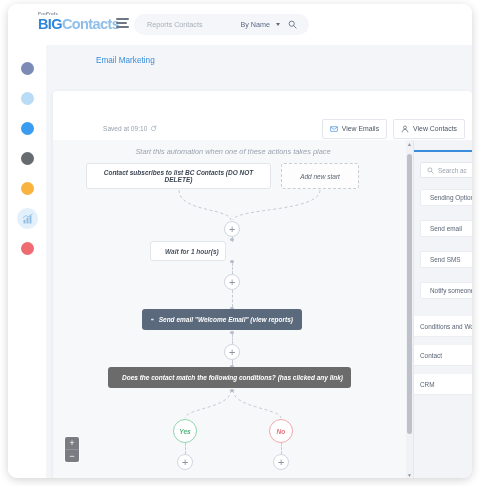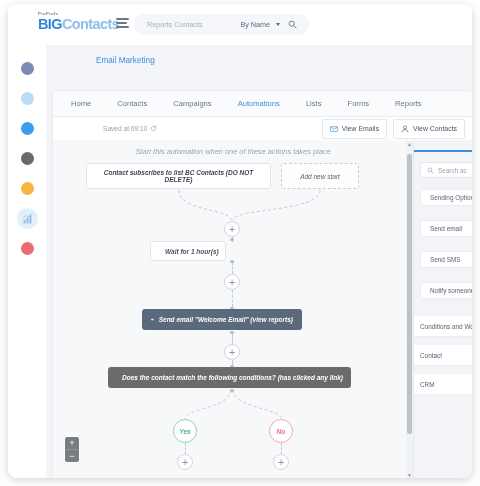--- a/index.html
+++ b/index.html
@@ -525,29 +525,20 @@
           <span class="dot" style="background:#ef6b72"></span>
         </div>
     </div>
 
     <div class="main">
 
       <div class="breadcrumb">Email Marketing</div>
 
       <div class="card">
 
-        <div class="tabs">
-          <div class="tab">Home</div>
-          <div class="tab">Contacts</div>
-          <div class="tab">Campaigns</div>
-          <div class="tab active">Automations</div>
-          <div class="tab">Lists</div>
-          <div class="tab">Forms</div>
-          <div class="tab">Reports</div>
-        </div>
 
         <div class="subbar">
           <div class="saved">
             <span>Saved at 09:10</span>
             <svg width="7" height="7" viewBox="0 0 16 16">
                 <path d="M13 8a5 5 0 1 1-1.6-3.6" fill="none" stroke="#99a2ae" stroke-width="1.5" stroke-linecap="round"></path>
                 <path d="M13.4 1.6 L13.4 4.8 L10.2 4.8" fill="none" stroke="#99a2ae" stroke-width="1.5" stroke-linecap="round" stroke-linejoin="round"></path>
               </svg>
           </div>
           <div class="subbtn a">

